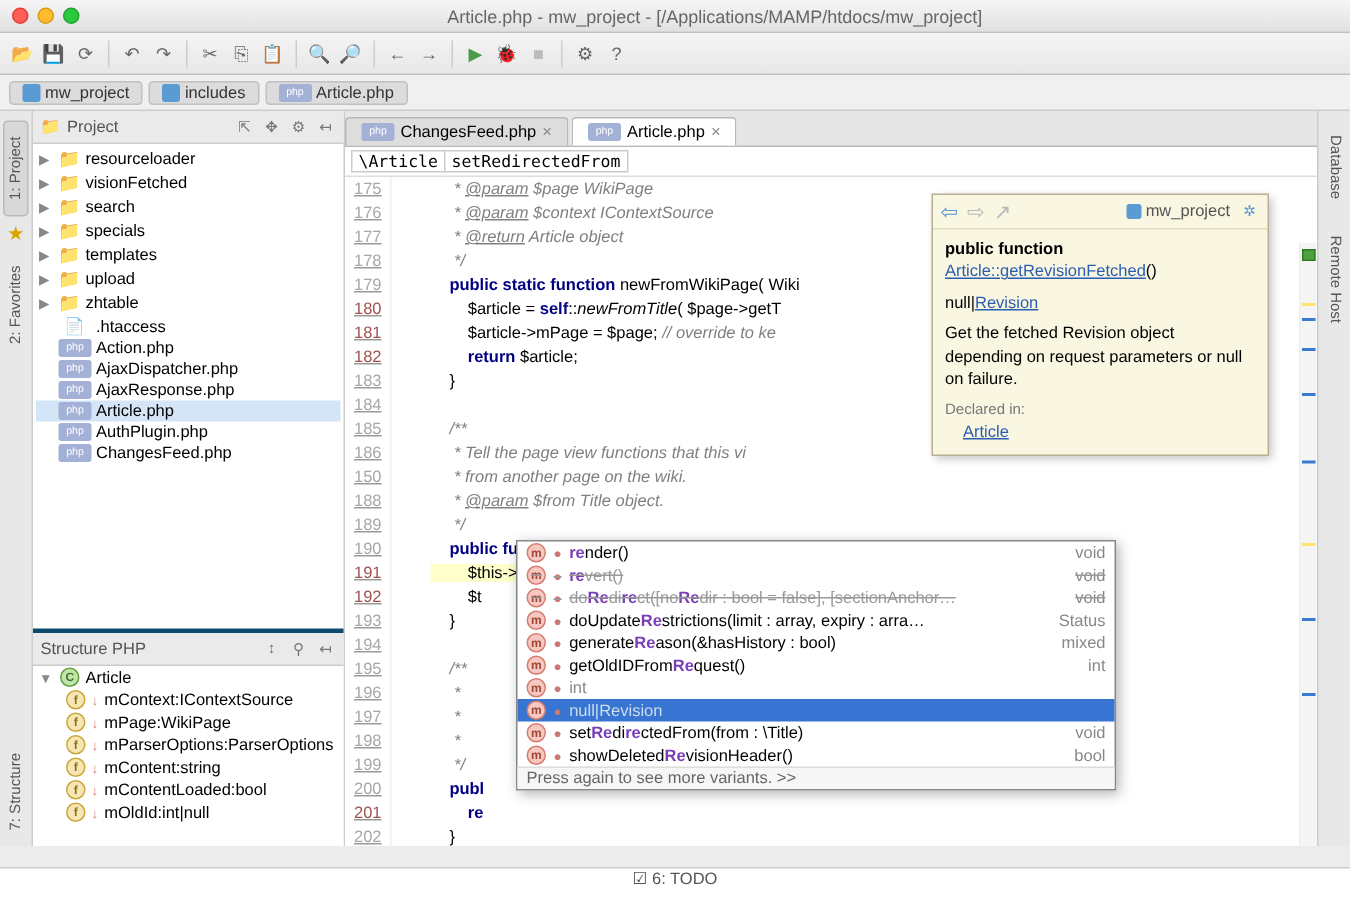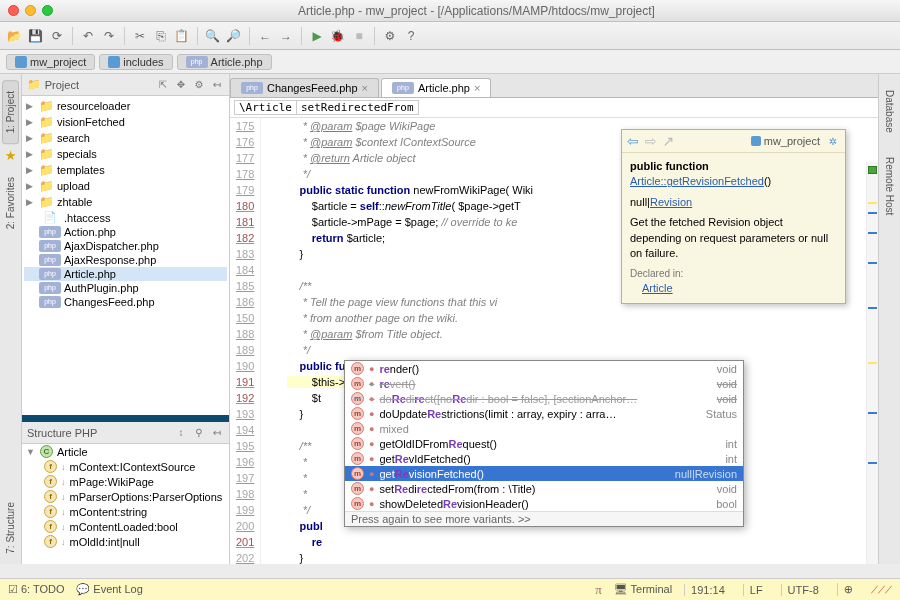--- a/index.html
+++ b/index.html
@@ -25,21 +25,21 @@
 .sidebar{width:208px;display:flex;flex-direction:column;border-right:1px solid #ccc;background:#fff;}
 .panel-head{height:22px;background:#eaeaea;border-bottom:1px solid #ccc;display:flex;align-items:center;padding:0 5px;font-size:11px;color:#555;gap:4px;}
 .panel-head .sp{flex:1;}
 .mini{width:14px;height:14px;display:inline-flex;align-items:center;justify-content:center;color:#777;cursor:pointer;font-size:10px;}
 .tree{flex:1;overflow:auto;padding:2px;}
 .row{display:flex;align-items:center;padding:1px 2px;gap:3px;cursor:pointer;white-space:nowrap;}
 .row.sel{background:#d4e5f7;}
 .arrow{width:10px;color:#888;font-size:9px;}
 .fld{color:#555;font-size:12px;}
 .php-ic{display:inline-block;width:22px;height:12px;background:#a3b1d6;border-radius:2px;font-size:7px;color:#fff;text-align:center;line-height:12px;}
-.structure{border-top:7px solid #0c4a6e;}
+.structure{border-top:3px solid #0c4a6e;}
 .struct-body{height:120px;overflow:auto;background:#fff;}
 .srow{display:flex;align-items:center;padding:1px 4px;gap:4px;white-space:nowrap;}
 .srow .arrow{width:10px;}
 .circ{width:13px;height:13px;border-radius:50%;display:inline-flex;align-items:center;justify-content:center;font-size:8px;font-weight:bold;}
 .circ.c{background:#c3e3ac;border:1px solid #5fa13d;color:#3e7525;}
 .circ.f{background:#f7e6b4;border:1px solid #c9a83b;color:#8a6e16;}
 .circ.m{background:#f5c8c1;border:1px solid #d67d6f;color:#a04534;}
 .editor{flex:1;display:flex;flex-direction:column;background:#fff;position:relative;}
 .etabs{height:24px;background:#e6e6e6;border-bottom:1px solid #b8b8b8;display:flex;align-items:flex-end;}
 .etab{padding:3px 10px;border:1px solid #b8b8b8;border-bottom:none;background:#ddd;font-size:11px;display:flex;align-items:center;gap:4px;cursor:pointer;border-radius:3px 3px 0 0;margin-right:2px;margin-top:20px;}
@@ -75,21 +75,21 @@
 .docnav .arr.dis{color:#bbb;}
 .docnav .sp{flex:1;}
 .docnav .proj{color:#555;display:flex;align-items:center;gap:3px;}
 .docbody{padding:6px 8px;line-height:1.4;}
 .docbody a{color:#2a5db0;text-decoration:underline;}
 .docbody .sig{margin-bottom:5px;}
 .docbody .decl{color:#777;margin-top:6px;font-size:10px;}
 .right-rail{width:22px;background:#e8e8e8;border-left:1px solid #ccc;display:flex;flex-direction:column;align-items:center;gap:4px;padding-top:6px;}
 .scrollmap{position:absolute;right:0;top:44px;bottom:0;width:12px;background:#f5f5f5;border-left:1px solid #eee;}
 .mark{position:absolute;left:1px;width:9px;height:2px;}
-.status{position:absolute;bottom:0;left:0;right:0;height:22px;background:#fef9c3;border-top:1px solid #ccc;display:flex;align-items:center;padding:0 8px;gap:12px;color:#555;font-size:11px;}
+.status{position:absolute;bottom:0;left:0;right:0;height:22px;background:#ffffff;border-top:1px solid #ccc;display:flex;align-items:center;padding:0 8px;gap:12px;color:#555;font-size:11px;flex-direction:column;}
 .status .sp{flex:1;}
 .status .seg{padding:0 6px;border-left:1px solid #ccc;}
 .pi{font-family:serif;color:#a66;font-size:13px;}
 .macredl{color:#b94040;font-size:10px;}
 </style>
 </head>
 <body>
 
 <div class="titlebar">
   <div class="traffic">
@@ -393,38 +393,37 @@
             </div>
             <div class="comp-row  ">
               <span class="circ m">m</span>
               <span style="color:#c77;font-size:9px">●</span>
               <span class="l">doUpdate<span class="hl">Re</span>strictions(limit : array, expiry : arra…</span>
               <span class="r">Status</span>
             </div>
             <div class="comp-row  ">
               <span class="circ m">m</span>
               <span style="color:#c77;font-size:9px">●</span>
+              <span class="l">generate<span class="hl">Re</span>ason(&amp;hasHistory : bool)</span>
               <span class="r">mixed</span>
             </div>
             <div class="comp-row  ">
               <span class="circ m">m</span>
               <span style="color:#c77;font-size:9px">●</span>
               <span class="l">getOldIDFrom<span class="hl">Re</span>quest()</span>
               <span class="r">int</span>
             </div>
             <div class="comp-row  ">
               <span class="circ m">m</span>
               <span style="color:#c77;font-size:9px">●</span>
-              <span class="l">get<span class="hl">Re</span>vIdFetched()</span>
               <span class="r">int</span>
             </div>
             <div class="comp-row sel ">
               <span class="circ m">m</span>
               <span style="color:#c77;font-size:9px">●</span>
-              <span class="l">get<span class="hl">Re</span>visionFetched()</span>
               <span class="r">null|Revision</span>
             </div>
             <div class="comp-row  ">
               <span class="circ m">m</span>
               <span style="color:#c77;font-size:9px">●</span>
               <span class="l">set<span class="hl">Re</span>di<span class="hl">re</span>ctedFrom(from : \Title)</span>
               <span class="r">void</span>
             </div>
             <div class="comp-row  ">
               <span class="circ m">m</span>

